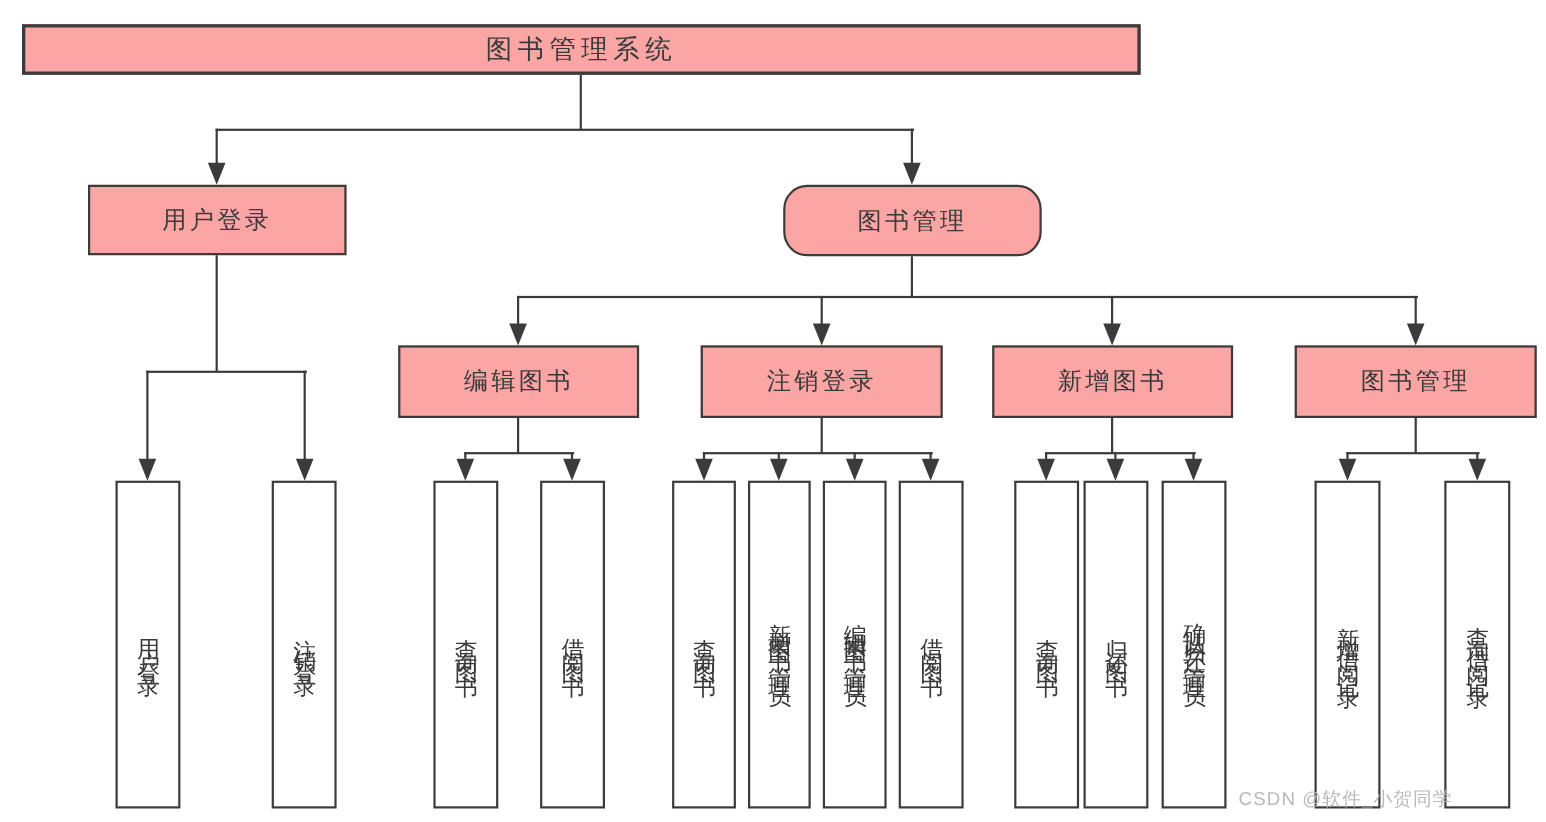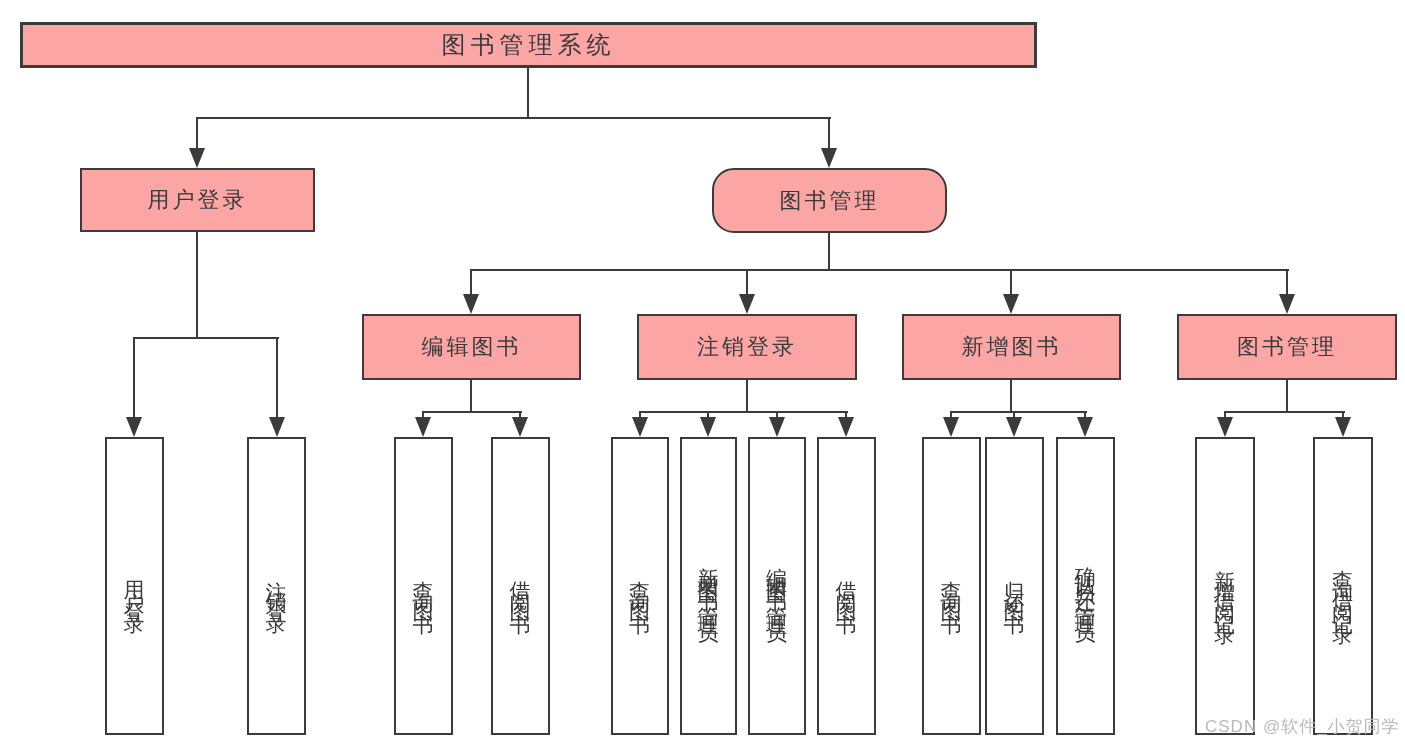--- a/index.html
+++ b/index.html
@@ -23,21 +23,21 @@
   }
   .vtext.long { letter-spacing:8px; }
   .hline { position:absolute; height:2px; background:#3b3b3b; }
   .vline { position:absolute; width:2px;  background:#3b3b3b; }
   .arrow {
     position:absolute; width:0; height:0;
     border-left:8px solid transparent; border-right:8px solid transparent;
     border-top:20px solid #3b3b3b;
   }
   .watermark {
-    position:absolute; left:1205px; top:715px; z-index:10;
+    position:absolute; left:1126px; top:715px; z-index:10;
     font-size:17px; color:#b9b9b9; letter-spacing:1px;
   }
 </style>
 </head>
 <body>
 
 <div class="stage">
 
   <div class="box root" style="left:20px; top:22px; width:1017px; height:46px;">
     <span>图书管理系统</span>

